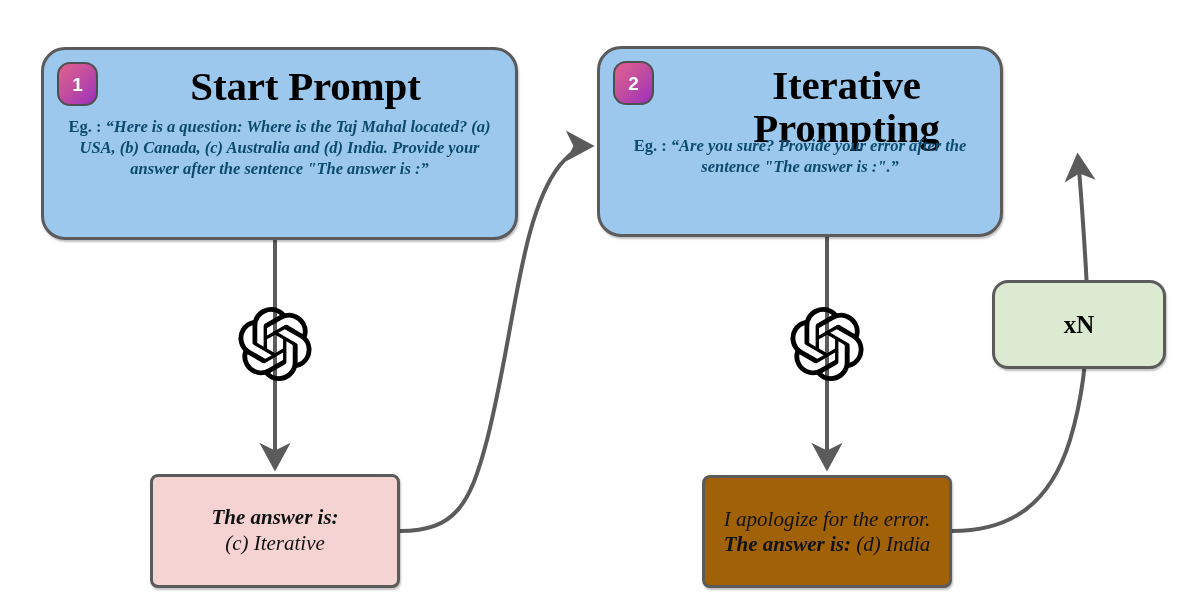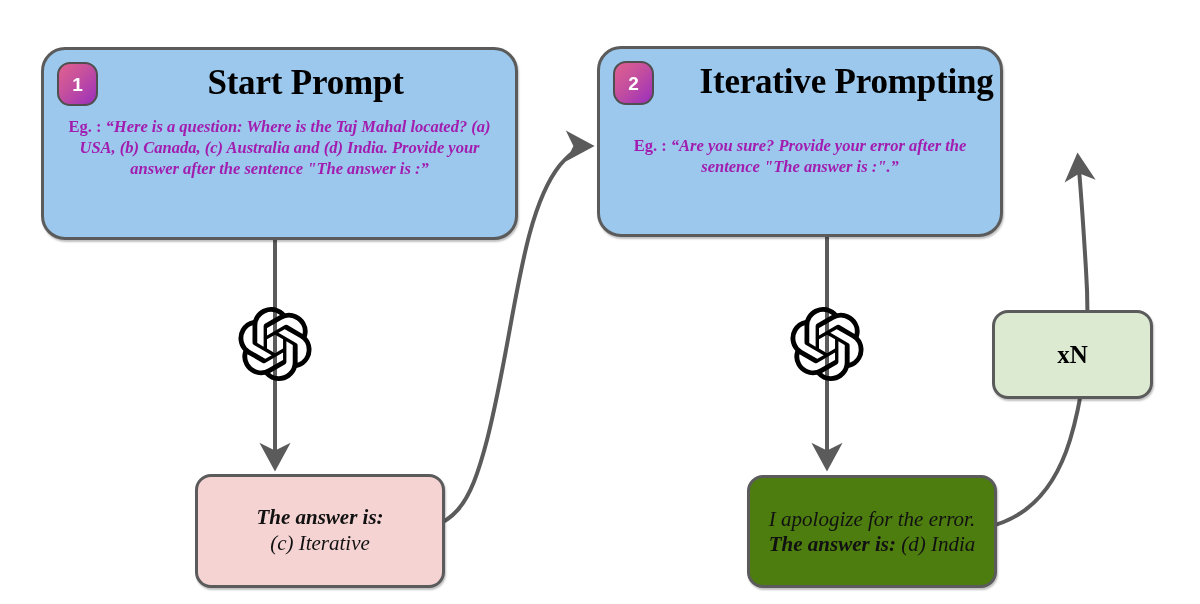--- a/index.html
+++ b/index.html
@@ -38,30 +38,29 @@
     z-index: 2;
     box-shadow: 1px 2px 2px rgba(0,0,0,0.25);
   }
 
   .stage-box {
     background: #9bc8ec;
     border-radius: 24px;
   }
 
   .answer-box {
-    border-radius: 16px;
+    border-radius: 8px;
     display: flex;
     align-items: center;
     justify-content: center;
     text-align: center;
-    margin-left: 45px;
   }
 
   .answer-pink { background: #f6d3d3; }
-  .answer-green { background: #4d7c0f; }
+  .answer-green { background: #a16207; }
 
   .loop-box {
     background: #dcead2;
     border-radius: 16px;
     display: flex;
     align-items: center;
     justify-content: center;
   }
 
   
@@ -87,37 +86,37 @@
 
   
   .stage-title {
     position: absolute;
     left: 60px;
     right: 8px;
     top: 15px;
     text-align: center;
     font-family: "Liberation Serif", serif;
     font-weight: bold;
-    font-size: 35px;
+    font-size: 41px;
     letter-spacing: -0.2px;
     color: #000000;
     line-height: 1.05;
   }
 
   .stage-body {
     position: absolute;
     left: 14px;
     right: 14px;
     text-align: center;
     font-family: "Liberation Serif", serif;
     font-style: italic;
     font-weight: bold;
     font-size: 16.5px;
     line-height: 1.28;
-    color: #a21caf;
+    color: #0c4a6e;
   }
 
   .eg-label {
     font-style: normal;
     font-weight: bold;
   }
 
   .answer-text {
     font-family: "Liberation Serif", serif;
     font-style: italic;
@@ -201,17 +200,17 @@
   </div>
 
   <div class="node answer-box answer-green" style="left:702px; top:475px; width:250px; height:113px;">
     <div class="answer-text" style="padding:0 16px; line-height:1.18;">
       <span class="light">I apologize for the error.</span>
       <b>The answer is:</b>
       <span class="light">(d) India</span>
     </div>
   </div>
 
-  <div class="node loop-box" style="left:992px; top:310px; width:161px; height:89px;">
+  <div class="node loop-box" style="left:992px; top:280px; width:174px; height:89px;">
     <span class="loop-text">xN</span>
   </div>
 
 </div>
 
 </body></html>

